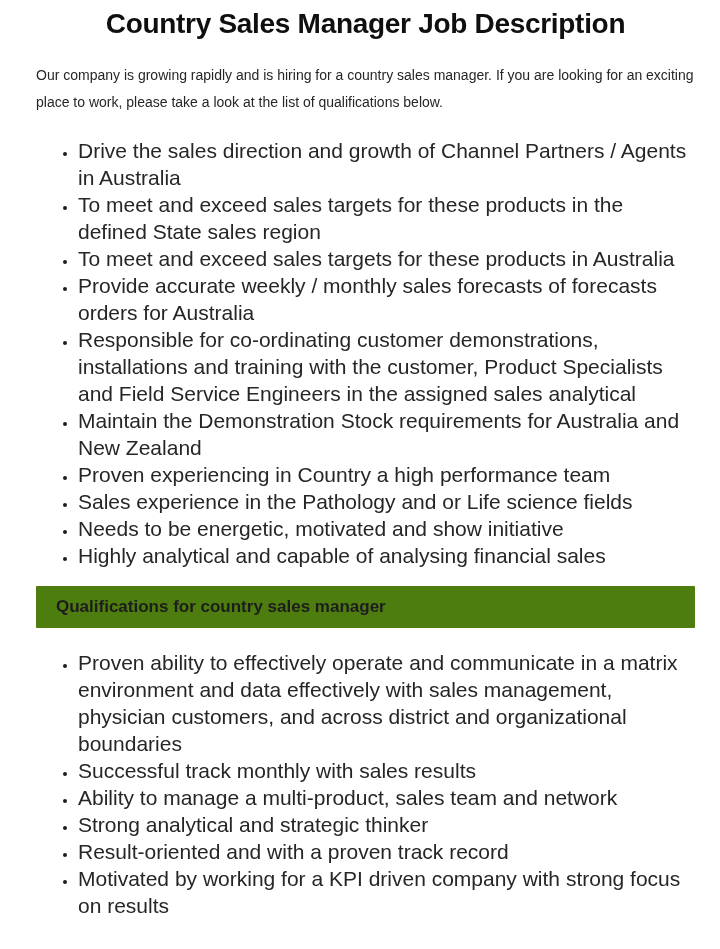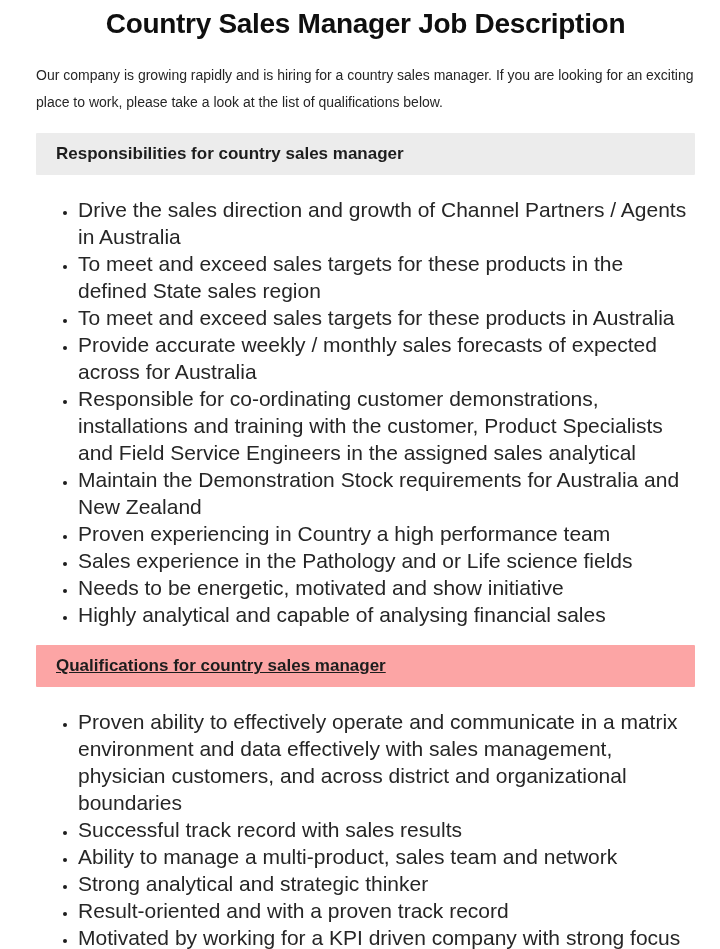--- a/index.html
+++ b/index.html
@@ -66,40 +66,39 @@
   }
 </style>
 </head>
 <body>
 
 <div class="page">
   <h1 class="page-title">Country Sales Manager Job Description</h1>
   <p class="intro">Our company is growing rapidly and is hiring for a country sales manager. If you are looking for an exciting place to work, please take a look at the list of qualifications below.</p>
   <div id="sections">
   <section class="section">
-    <div class="section-header" style="background: rgb(236, 236, 236);">Responsibilities for country sales manager</div>
     <ul class="bullet-list">
           <li>Drive the sales direction and growth of Channel Partners / Agents in Australia</li>
           <li>To meet and exceed sales targets for these products in the defined State sales region</li>
           <li>To meet and exceed sales targets for these products in Australia</li>
-          <li>Provide accurate weekly / monthly sales forecasts of expected across for Australia</li>
+          <li>Provide accurate weekly / monthly sales forecasts of forecasts orders for Australia</li>
           <li>Responsible for co-ordinating customer demonstrations, installations and training with the customer, Product Specialists and Field Service Engineers in the assigned sales analytical</li>
           <li>Maintain the Demonstration Stock requirements for Australia and New Zealand</li>
           <li>Proven experiencing in Country a high performance team</li>
           <li>Sales experience in the Pathology and or Life science fields</li>
           <li>Needs to be energetic, motivated and show initiative</li>
           <li>Highly analytical and capable of analysing financial sales</li>
         </ul>
   </section>
 
   <section class="section">
-    <div class="section-header" style="background: #fca5a5; text-decoration: underline;">Qualifications for country sales manager</div>
+    <div class="section-header" style="background: #4d7c0f;">Qualifications for country sales manager</div>
     <ul class="bullet-list">
           <li>Proven ability to effectively operate and communicate in a matrix environment and data effectively with sales management, physician customers, and across district and organizational boundaries</li>
-          <li>Successful track record with sales results</li>
+          <li>Successful track monthly with sales results</li>
           <li>Ability to manage a multi-product, sales team and network</li>
           <li>Strong analytical and strategic thinker</li>
           <li>Result-oriented and with a proven track record</li>
           <li>Motivated by working for a KPI driven company with strong focus on results</li>
         </ul>
   </section>
 </div>
 </div>
 
 </body></html>

